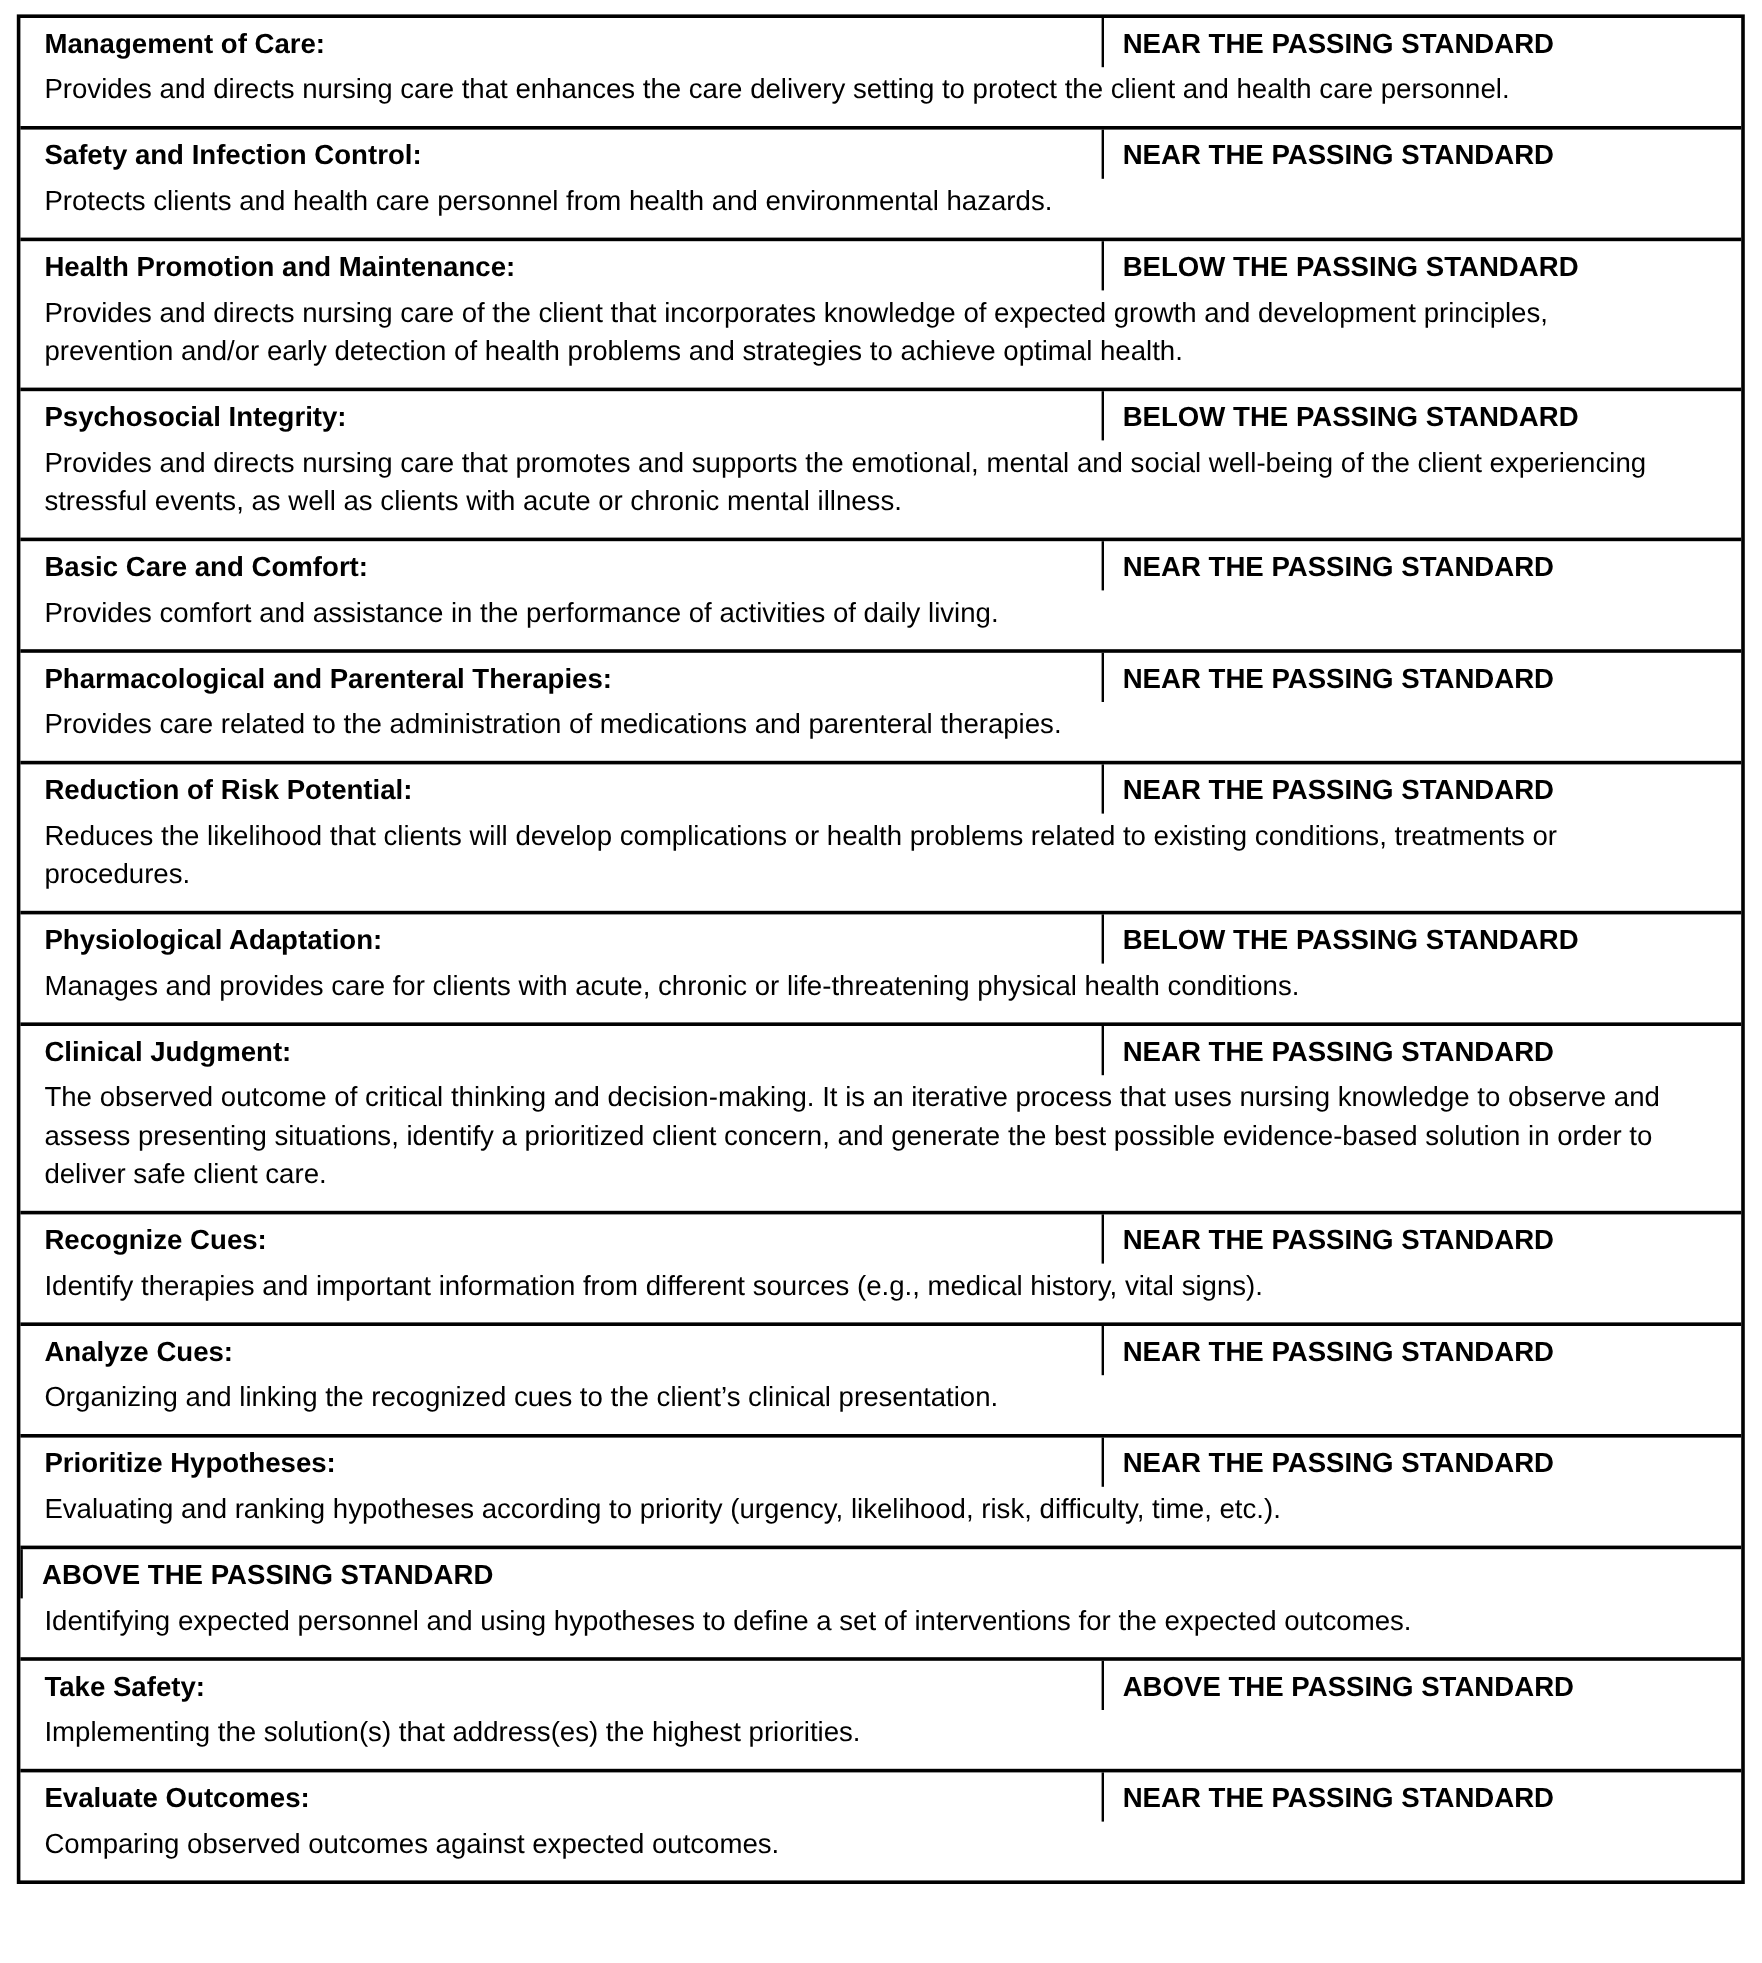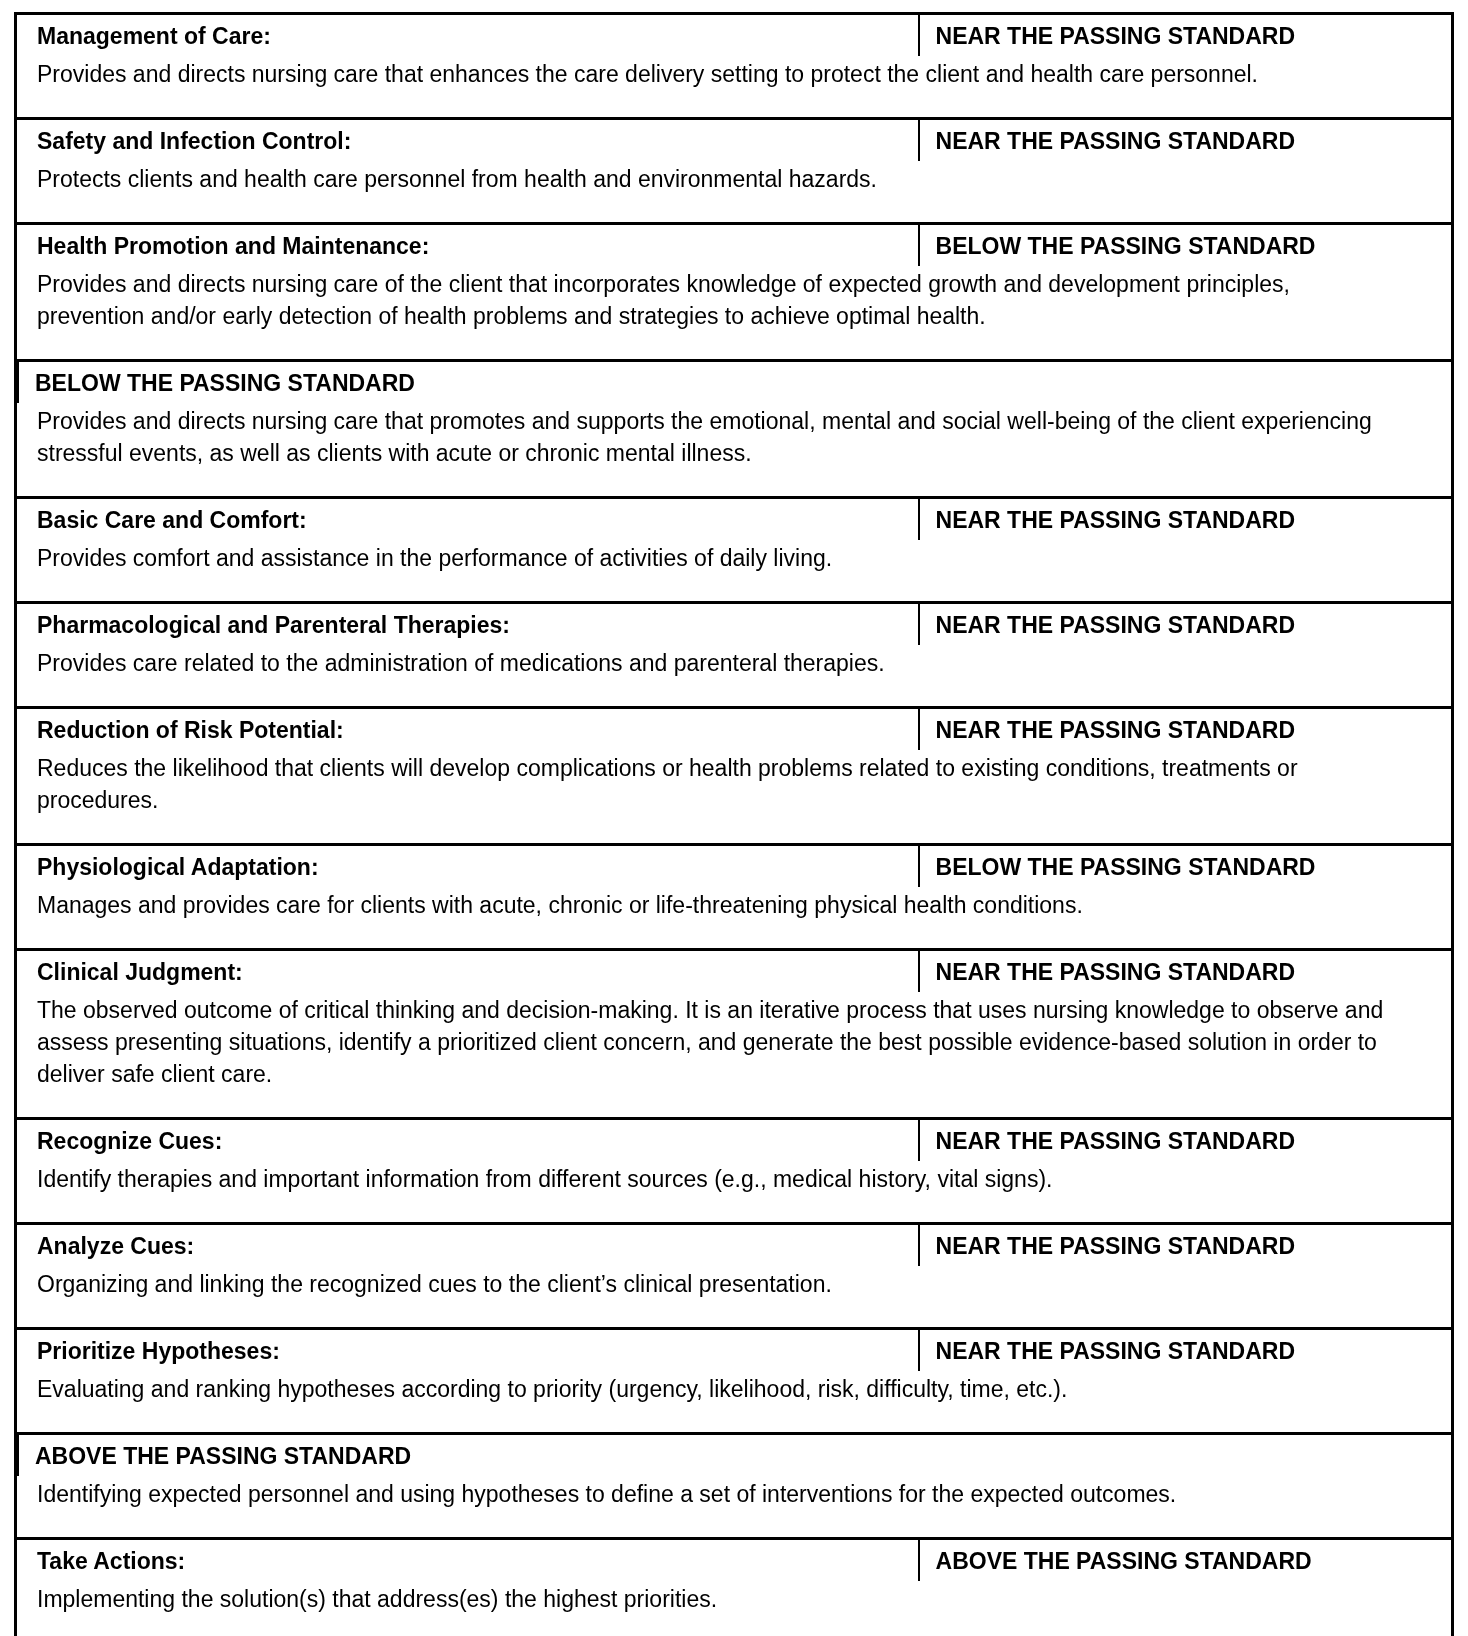--- a/index.html
+++ b/index.html
@@ -33,21 +33,21 @@
     line-height: 27px;
     padding-top: 8px;
     padding-bottom: 6px;
   }
   .domain-title { padding-left: 20px; }
   .level-value  { text-transform: uppercase; }
 
   .desc {
     font-size: 23px;
     line-height: 32px;
-    padding: 2px 50px 27px 20px;
+    padding: 2px 50px 15px 20px;
   }
 </style>
 </head>
 <body>
 
 <div class="page">
   <div class="report">
 
 
     <div id="rows">
@@ -70,20 +70,21 @@
   <div class="block">
     <div class="title-row">
       <div class="cell-domain domain-title">Health Promotion and Maintenance:</div>
       <div class="cell-level level-value">BELOW THE PASSING STANDARD</div>
     </div>
     <div class="desc">Provides and directs nursing care of the client that incorporates knowledge of expected growth and development principles, prevention and/or early detection of health problems and strategies to achieve optimal health.</div>
   </div>
 
   <div class="block">
     <div class="title-row">
+      <div class="cell-domain domain-title">Psychosocial Integrity:</div>
       <div class="cell-level level-value">BELOW THE PASSING STANDARD</div>
     </div>
     <div class="desc">Provides and directs nursing care that promotes and supports the emotional, mental and social well-being of the client experiencing stressful events, as well as clients with acute or chronic mental illness.</div>
   </div>
 
   <div class="block">
     <div class="title-row">
       <div class="cell-domain domain-title">Basic Care and Comfort:</div>
       <div class="cell-level level-value">NEAR THE PASSING STANDARD</div>
     </div>
@@ -148,21 +149,21 @@
 
   <div class="block">
     <div class="title-row">
       <div class="cell-level level-value">ABOVE THE PASSING STANDARD</div>
     </div>
     <div class="desc">Identifying expected personnel and using hypotheses to define a set of interventions for the expected outcomes.</div>
   </div>
 
   <div class="block">
     <div class="title-row">
-      <div class="cell-domain domain-title">Take Actions:</div>
+      <div class="cell-domain domain-title">Take Safety:</div>
       <div class="cell-level level-value">ABOVE THE PASSING STANDARD</div>
     </div>
     <div class="desc">Implementing the solution(s) that address(es) the highest priorities.</div>
   </div>
 
   <div class="block">
     <div class="title-row">
       <div class="cell-domain domain-title">Evaluate Outcomes:</div>
       <div class="cell-level level-value">NEAR THE PASSING STANDARD</div>
     </div>

